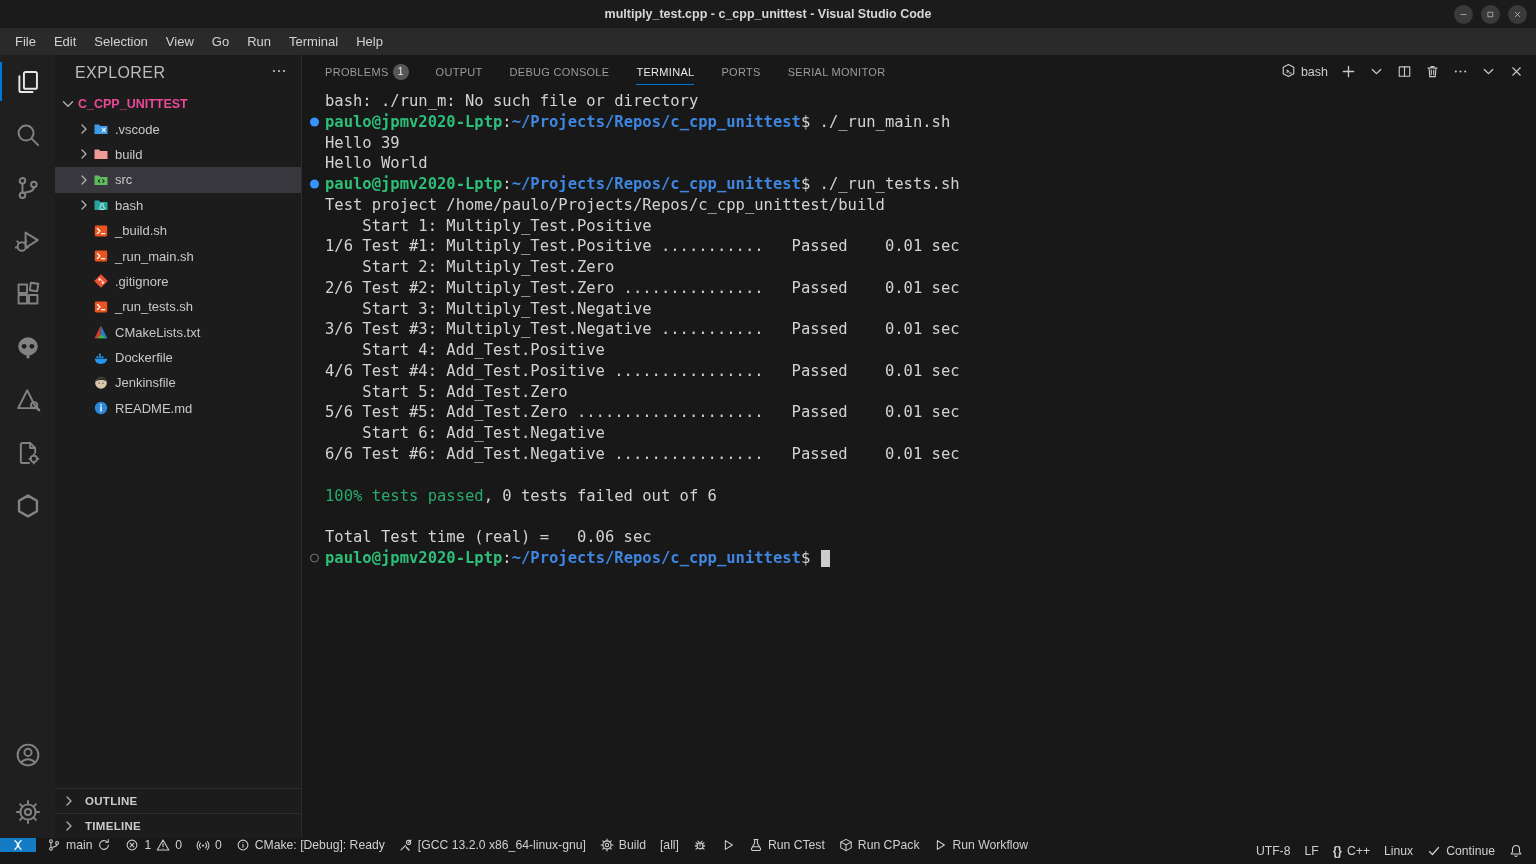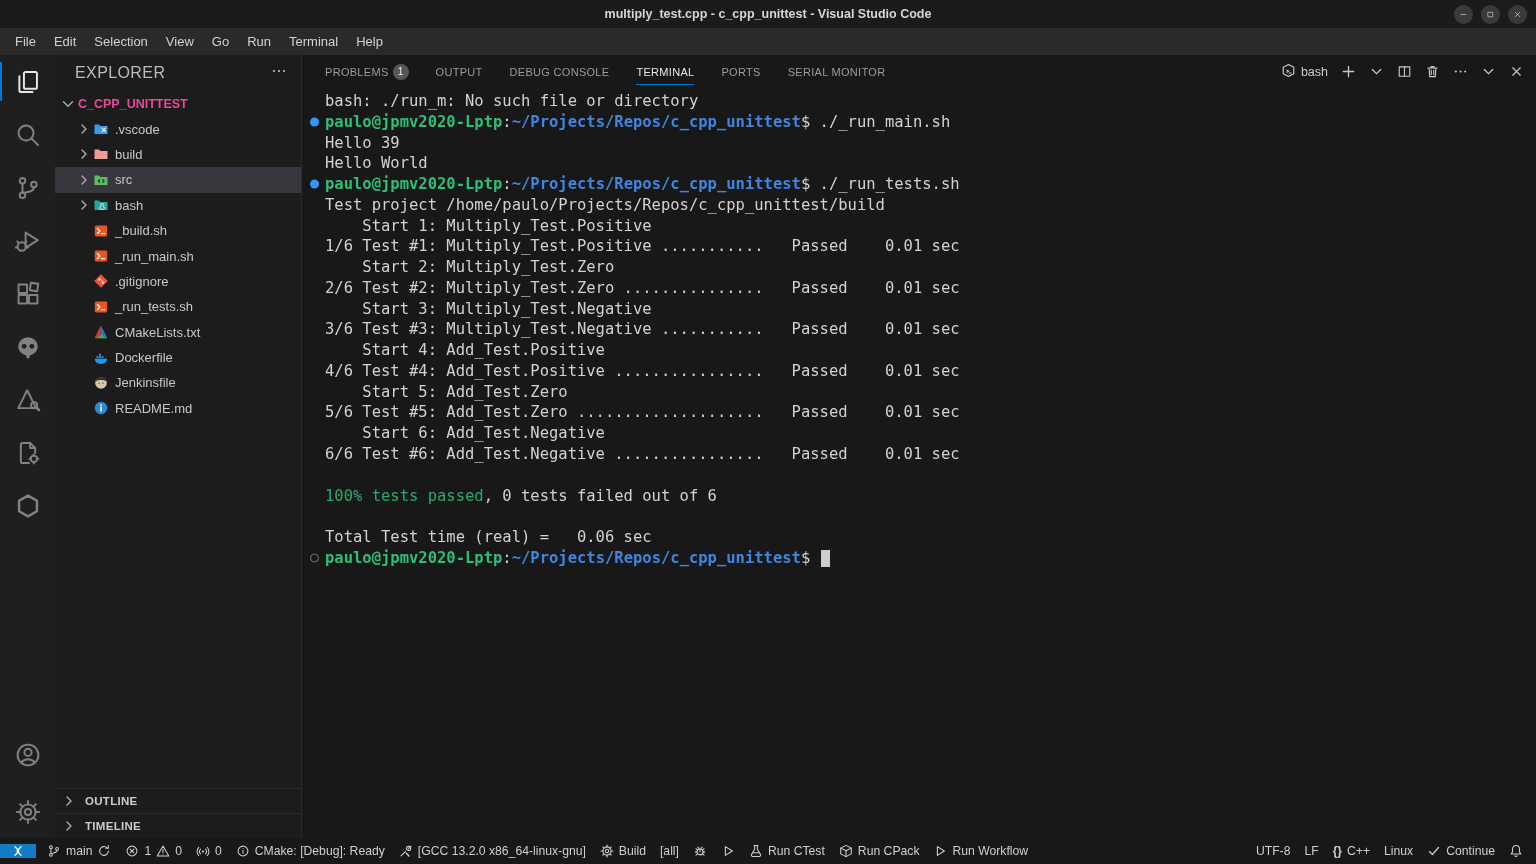--- a/index.html
+++ b/index.html
@@ -532,21 +532,21 @@
         <div class="term-line"><span></span></div>
         <div class="term-line"><span class="c-pass">100% tests passed</span><span>, 0 tests failed out of 6</span></div>
         <div class="term-line"><span></span></div>
         <div class="term-line"><span>Total Test time (real) =   0.06 sec</span></div>
         <div class="term-line"><span class="deco hollow"></span><span class="c-green">paulo@jpmv2020-Lptp</span><span>:</span><span class="c-blue">~/Projects/Repos/c_cpp_unittest</span><span>$ </span><span class="cursor"></span></div>
       </div>
   </div>
 </div>
 
 <div class="statusbar">
-  <div class="sb-left" id="sb-left" style="display:flex;align-items:center;">
+  <div class="sb-left" id="sb-left" style="display:flex;align-items:flex-start;">
       <div class="sb-item remote">
         <span style="display: inline-flex;">
           <svg viewBox="0 0 16 16" fill="none" stroke="currentColor" stroke-width="1.2" stroke-linecap="round" stroke-linejoin="round">
             <path d="M4.5 3L9 8l-4.5 5M11.5 3L7 8l4.5 5" stroke-width="1.5"></path>
           </svg>
         </span>
       </div>
       <div class="sb-item">
         <span style="display: inline-flex;">
           <svg viewBox="0 0 16 16" fill="none" stroke="currentColor" stroke-width="1.2" stroke-linecap="round" stroke-linejoin="round">

